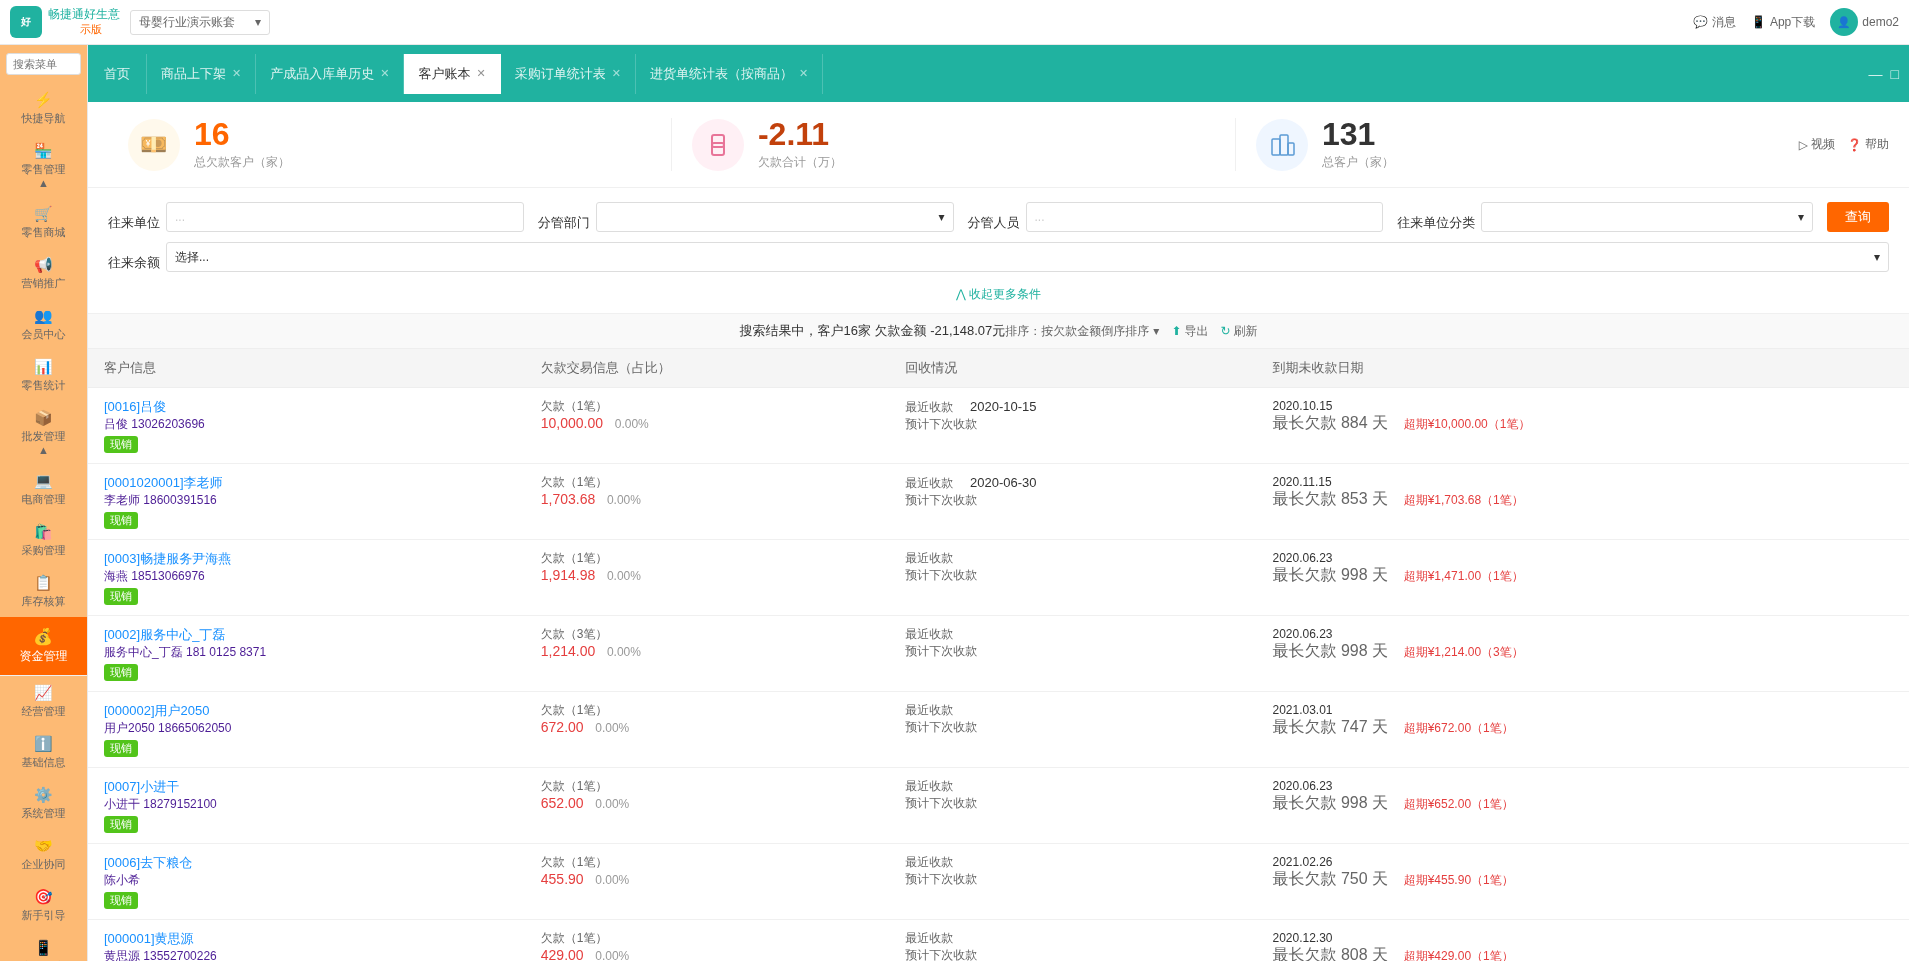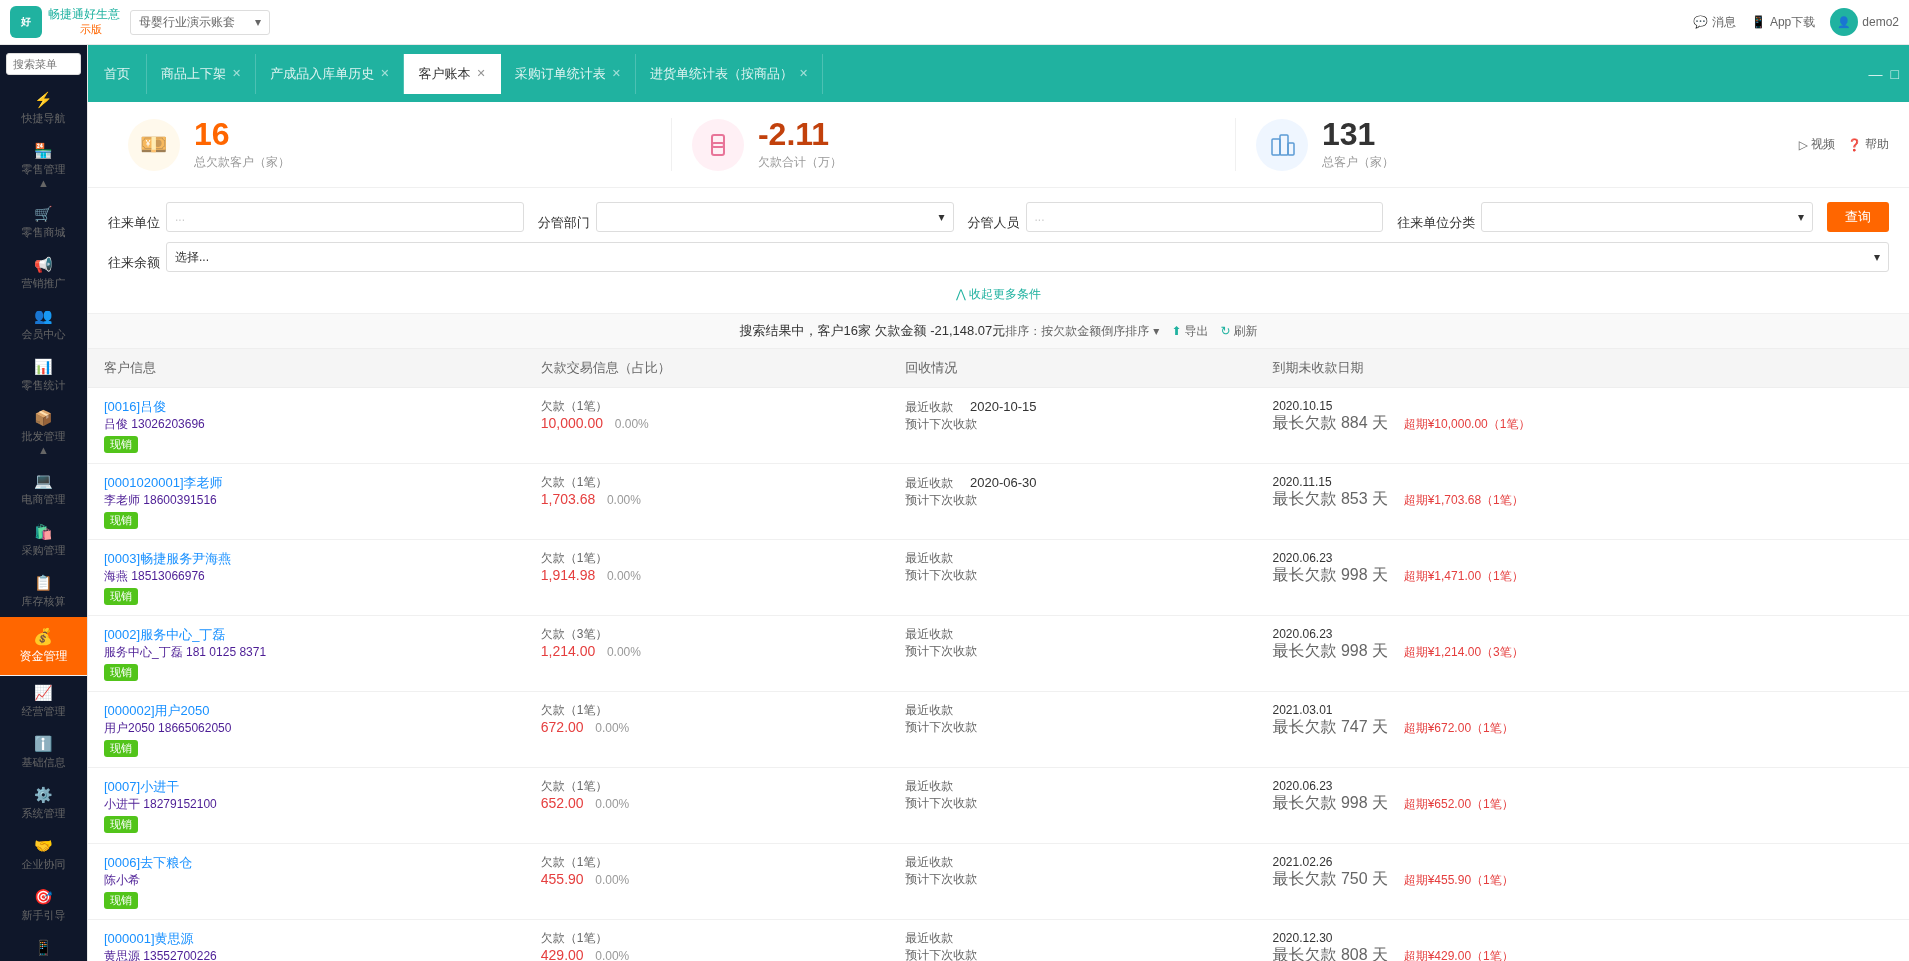--- a/index.html
+++ b/index.html
@@ -2,21 +2,21 @@
 <html><head>
   <meta charset="utf-8">
   <style>
     * { box-sizing: border-box; margin: 0; padding: 0; }
     body { font-family: "Microsoft YaHei", "PingFang SC", sans-serif; font-size: 13px; background: #f5f5f5; color: #333; }
 
     
     .app-container { display: flex; flex-direction: column; height: 961px; width: 1909px; overflow: hidden; }
     .top-bar { height: 45px; background: #fff; display: flex; align-items: center; padding: 0 10px; border-bottom: 1px solid #e8e8e8; flex-shrink: 0; }
     .main-layout { display: flex; flex: 1; overflow: hidden; }
-    .sidebar { width: 88px; background: #0f172a; border-right: 1px solid #e8e8e8; display: flex; flex-direction: column; flex-shrink: 0; }
+    .sidebar { width: 88px; background: #fdba74; border-right: 1px solid #e8e8e8; display: flex; flex-direction: column; flex-shrink: 0; }
     .content-area { flex: 1; display: flex; flex-direction: column; overflow: hidden; }
     .tab-bar { height: 57px; background: #20b2a0; display: flex; align-items: center; flex-shrink: 0; }
     .main-content { flex: 1; overflow-y: auto; background: #fff; }
 
     
     .logo-area { display: flex; align-items: center; gap: 6px; min-width: 80px; }
     .logo-icon { width: 32px; height: 32px; background: #20b2a0; border-radius: 6px; display: flex; align-items: center; justify-content: center; color: white; font-size: 10px; font-weight: bold; }
     .logo-text { font-size: 12px; color: #20b2a0; line-height: 1.2; }
     .logo-sub { color: #ff6600; font-size: 11px; margin-left: 32px; }
     .store-selector { margin-left: 10px; display: flex; align-items: center; gap: 20px; color: #666; font-size: 12px; cursor: pointer; border: 1px solid #ddd; border-radius: 3px; padding: 3px 8px; }

